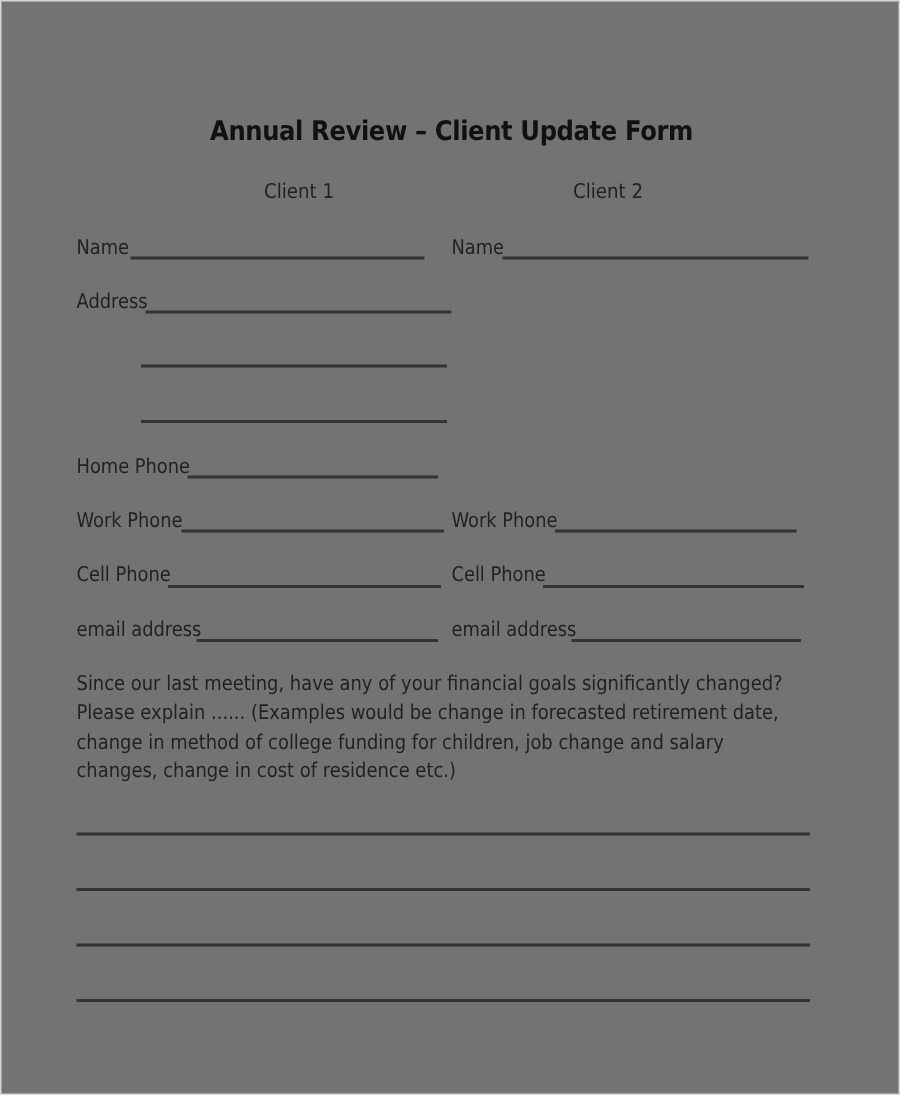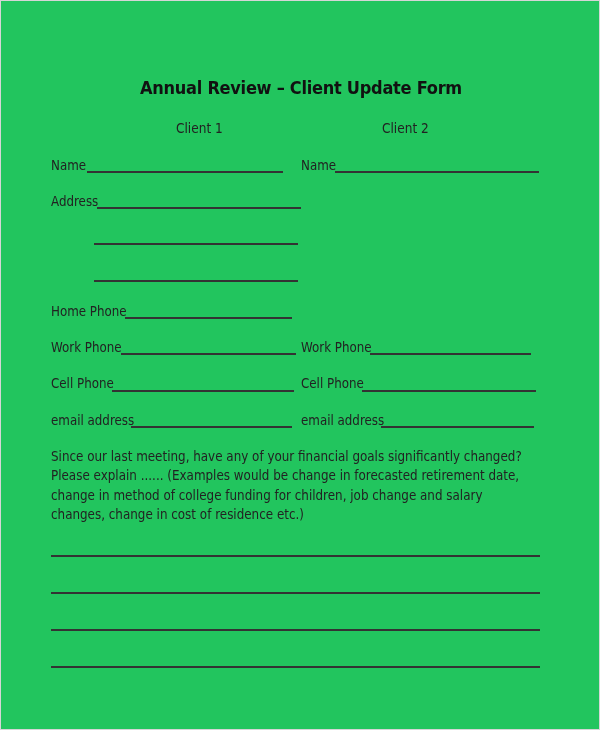--- a/index.html
+++ b/index.html
@@ -2,21 +2,21 @@
 <html><head>
   <meta charset="utf-8">
   <style>
     html, body { margin: 0; padding: 0; }
     body {
       width: 600px; height: 730px; background: #ffffff; position: relative; overflow: hidden;
       font-family: "DejaVu Sans", "Liberation Sans", sans-serif; color: #111;
     }
     .page {
       position: absolute; left: 0; top: 0; width: 598px; height: 728px;
-      border: 1px solid #d6d6d6; background: #22c55e;
+      border: 1px solid #d6d6d6; background: #737373;
     }
     .title {
       position: absolute; top: 76px; left: 0; width: 600px; text-align: center;
       font-size: 18px; font-weight: bold; letter-spacing: -0.3px; color: #111;
       font-family: "DejaVu Sans", sans-serif; transform: scaleX(0.9); transform-origin: center;
     }
     .col-head {
       position: absolute; top: 119px; font-size: 13.5px; color: #222;
       transform: scaleX(0.9); transform-origin: left;
     }

